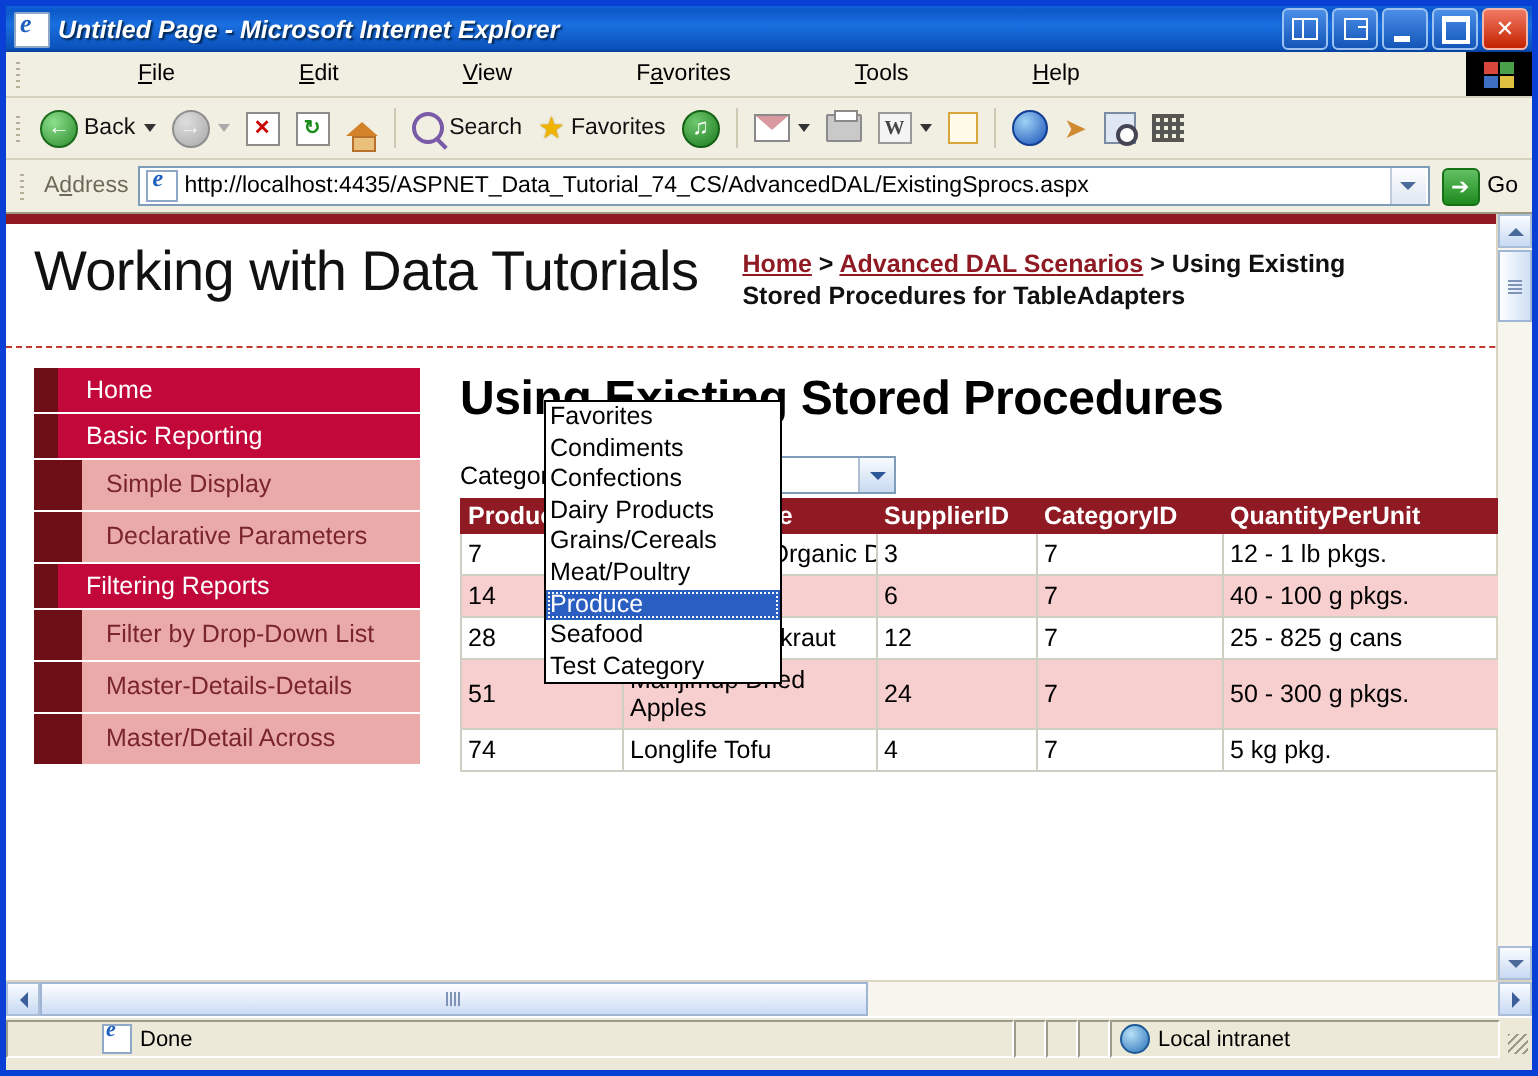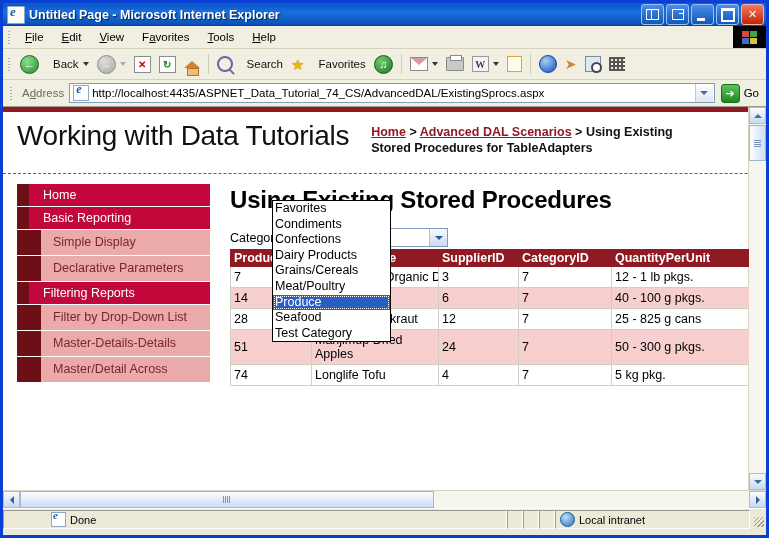--- a/index.html
+++ b/index.html
@@ -22,61 +22,61 @@
     font-weight:bold;font-size:12.5px;
   }
   .ie-logo{
     width:16px;height:16px;margin-right:4px;flex:0 0 auto;position:relative;
     background:#fff;border:1px solid #8fa8c8;border-radius:1px;
   }
   .ie-logo:after{
     content:"e";position:absolute;left:2px;top:-3px;font-size:13px;color:#1d5fbf;
     font-family:"Liberation Serif",serif;font-style:italic;font-weight:bold;
   }
-  .title-text{flex:1 1 auto;white-space:nowrap;overflow:hidden;text-shadow:1px 1px 1px #00254d;}
+  .title-text{flex:1 1 auto;white-space:nowrap;overflow:hidden;text-shadow:1px 1px 1px #00254d;font-style:italic;}
   .tb-btns{display:flex;gap:2px;align-items:center;}
   .tb-btn{
     width:21px;height:19px;border:1px solid #9cc3f0;border-radius:3px;
     background:linear-gradient(180deg,#4a8ee8,#1356b8);
     position:relative;display:flex;align-items:center;justify-content:center;
   }
   .tb-btn.close{background:linear-gradient(180deg,#f07a62,#c42200);border-color:#f3b6a8;}
   .glyph{font-size:11px;color:#fff;line-height:1;font-family:"DejaVu Sans",sans-serif;}
   .tb-btn .min-bar{width:8px;height:3px;background:#fff;position:absolute;bottom:3px;left:5px;}
   .tb-btn .max-sq{width:10px;height:9px;border:2px solid #fff;border-top-width:3px;}
   .tb-btn .split{width:11px;height:9px;border:1px solid #fff;position:relative;}
   .tb-btn .split:after{content:"";position:absolute;left:4px;top:0;width:1px;height:9px;background:#fff;}
   .tb-btn .restore-ic{width:10px;height:9px;border:1px solid #fff;position:relative;}
   .tb-btn .restore-ic:after{content:"";position:absolute;right:-1px;top:3px;width:5px;height:1px;background:#fff;}
 
   
   .menubar{
     height:22px;background:#f1efe2;display:flex;align-items:center;
-    border-bottom:1px solid #d6d2bd;position:relative;
+    border-bottom:1px solid #d6d2bd;position:relative;gap:44px;
   }
   .gripper{width:8px;height:16px;margin:0 2px 0 3px;
     background-image:repeating-linear-gradient(180deg,#b6b09a 0 1px,transparent 1px 3px);
     background-size:2px 100%;background-repeat:no-repeat;background-position:2px 2px;}
   .menu-item{padding:2px 9px;font-size:11.5px;color:#000;cursor:default;}
   .menu-item u{text-decoration:underline;}
   .brand-box{
     position:absolute;right:0;top:0;width:33px;height:22px;background:#000;
     display:flex;align-items:center;justify-content:center;
   }
   .flag{width:15px;height:13px;display:grid;grid-template-columns:1fr 1fr;grid-template-rows:1fr 1fr;gap:1px;}
   .flag i{display:block;}
   .f1{background:#d8473b}.f2{background:#4aa04a}.f3{background:#3c6fc0}.f4{background:#e0c040}
 
   
   .toolbar{
     height:30px;background:#f1efe2;display:flex;align-items:center;
     border-bottom:1px solid #d6d2bd;
   }
   .tool{display:flex;align-items:center;padding:0 4px;height:24px;font-size:11.5px;color:#111;cursor:default;}
-  .tool .lbl{margin-left:14px;}
+  .tool .lbl{margin-left:3px;}
   .sep{width:1px;height:20px;background:#cfcab3;margin:0 4px;}
   .arrow-dn{width:0;height:0;border-left:3.5px solid transparent;border-right:3.5px solid transparent;
             border-top:4px solid #333;margin-left:4px;}
   .arrow-dn.dim{border-top-color:#aaa;}
   .circ{width:17px;height:17px;border-radius:50%;display:flex;align-items:center;justify-content:center;
         color:#fff;font-size:11px;font-weight:bold;}
   .circ.green{background:radial-gradient(circle at 35% 30%,#8ce08c,#2b8a2b);border:1px solid #1d6b1d;}
   .circ.gray{background:radial-gradient(circle at 35% 30%,#dedede,#a8a8a8);border:1px solid #8e8e8e;color:#f4f4f4;}
   .sq{width:15px;height:15px;border:1px solid #8c8c8c;background:#fff;display:flex;
       align-items:center;justify-content:center;font-size:10px;font-weight:bold;}

